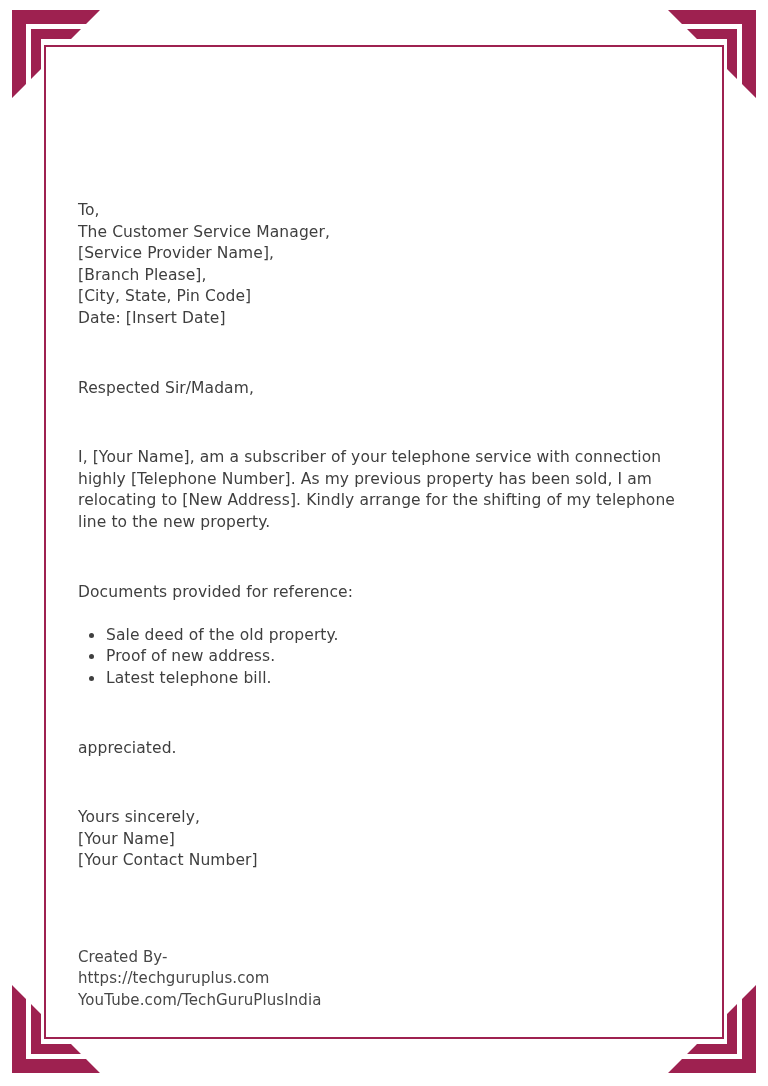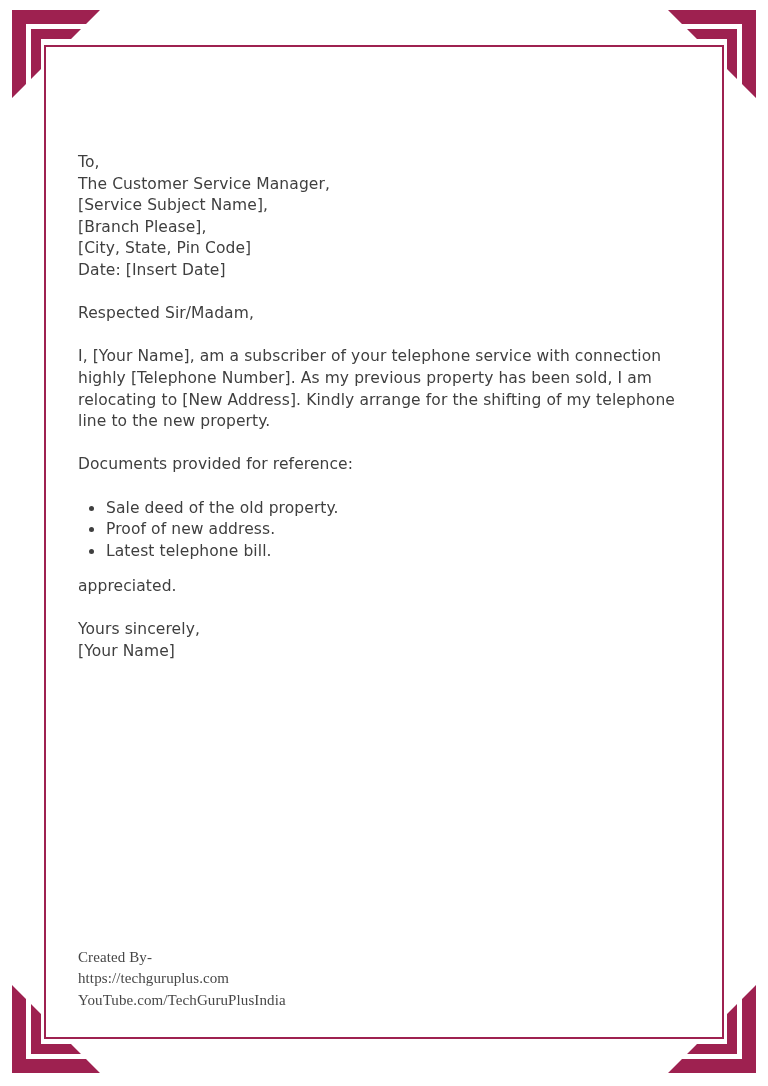--- a/index.html
+++ b/index.html
@@ -19,27 +19,27 @@
   .ornament { position:absolute; width:88px; height:88px; }
   .ornament polygon { fill:var(--accent); }
   .ornament.tl { left:12px;  top:10px; }
   .ornament.tr { right:12px; top:10px;    transform:scaleX(-1); }
   .ornament.bl { left:12px;  bottom:13px; transform:scaleY(-1); }
   .ornament.br { right:12px; bottom:13px; transform:scale(-1,-1); }
   .content {
     position:absolute; left:78px; top:152px; right:40px;
     font-size:15.5px; line-height:21.6px; letter-spacing:0.1px;
   }
-  .block { margin-bottom:21.6px; }
+  .block { margin-bottom:21.6px;margin-top:48px; }
   .line { white-space:nowrap; }
   ul.doc-list { list-style:disc; padding-left:27px; margin-bottom:14px; }
   ul.doc-list li { padding-left:1px; }
   .footer {
     position:absolute; left:78px; top:947px;
-    font-size:15px; line-height:21.4px; letter-spacing:0.1px; color:#474747;font-family:Liberation Serif, serif;
+    font-size:15px; line-height:21.4px; letter-spacing:0.1px; color:#474747;
   }
 </style>
 </head>
 <body>
 
 <div class="frame"></div>
 
 <svg class="ornament tl" viewBox="0 0 88 88">
   <polygon points="88,0 0,0 0,88 14,74 14,14 74,14"></polygon>
   <polygon points="69,19 19,19 19,69 29,59 29,29 59,29"></polygon>
@@ -55,21 +55,21 @@
 <svg class="ornament br" viewBox="0 0 88 88">
   <polygon points="88,0 0,0 0,88 14,74 14,14 74,14"></polygon>
   <polygon points="69,19 19,19 19,69 29,59 29,29 59,29"></polygon>
 </svg>
 
 <div class="content">
 
   <div class="block">
     <div class="line">To,</div>
     <div class="line">The Customer Service Manager,</div>
-    <div class="line">[Service Subject Name],</div>
+    <div class="line">[Service Provider Name],</div>
     <div class="line">[Branch Please],</div>
     <div class="line">[City, State, Pin Code]</div>
     <div class="line">Date: [Insert Date]</div>
   </div>
 
 
   <div class="block">
     <div class="line">Respected Sir/Madam,</div>
   </div>
 
@@ -90,20 +90,21 @@
     <li>Latest telephone bill.</li>
   </ul>
 
   <div class="block">
     <div class="line">appreciated.</div>
   </div>
 
   <div class="block">
     <div class="line">Yours sincerely,</div>
     <div class="line">[Your Name]</div>
+    <div class="line">[Your Contact Number]</div>
   </div>
 
 </div>
 
 <div class="footer">
   <div class="line">Created By-</div>
   <div class="line">https://techguruplus.com</div>
   <div class="line">YouTube.com/TechGuruPlusIndia</div>
 </div>
 

